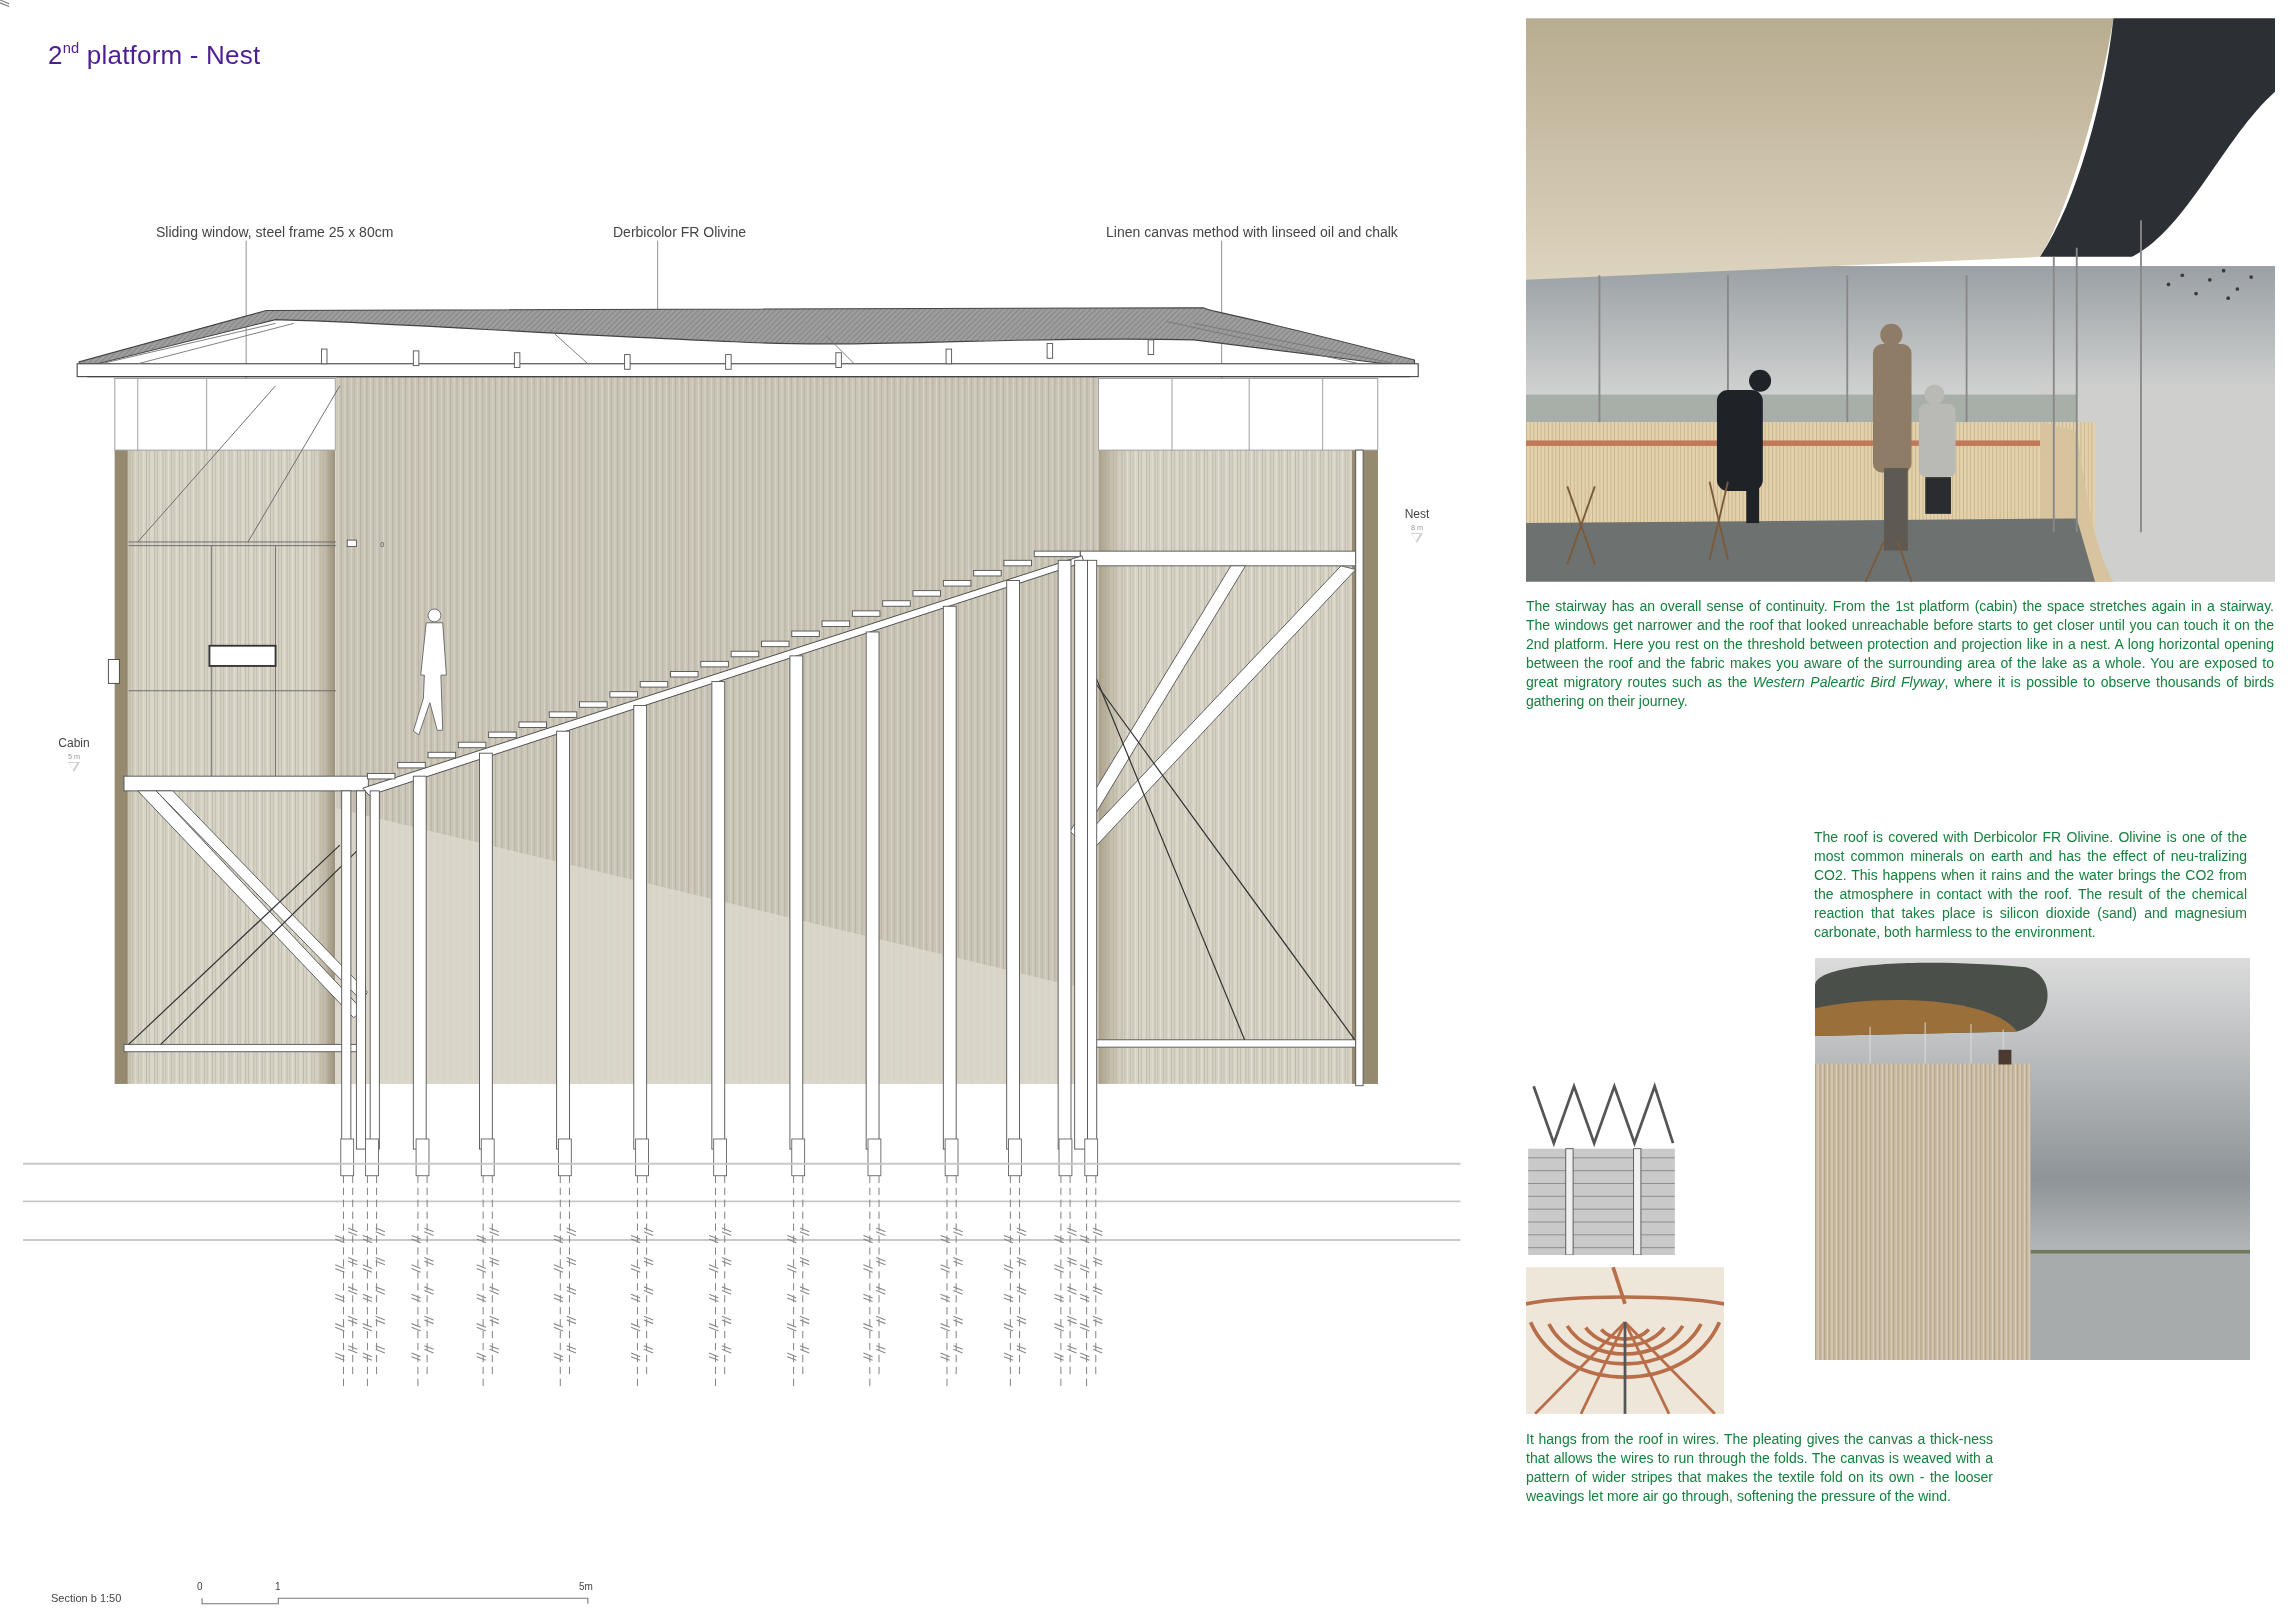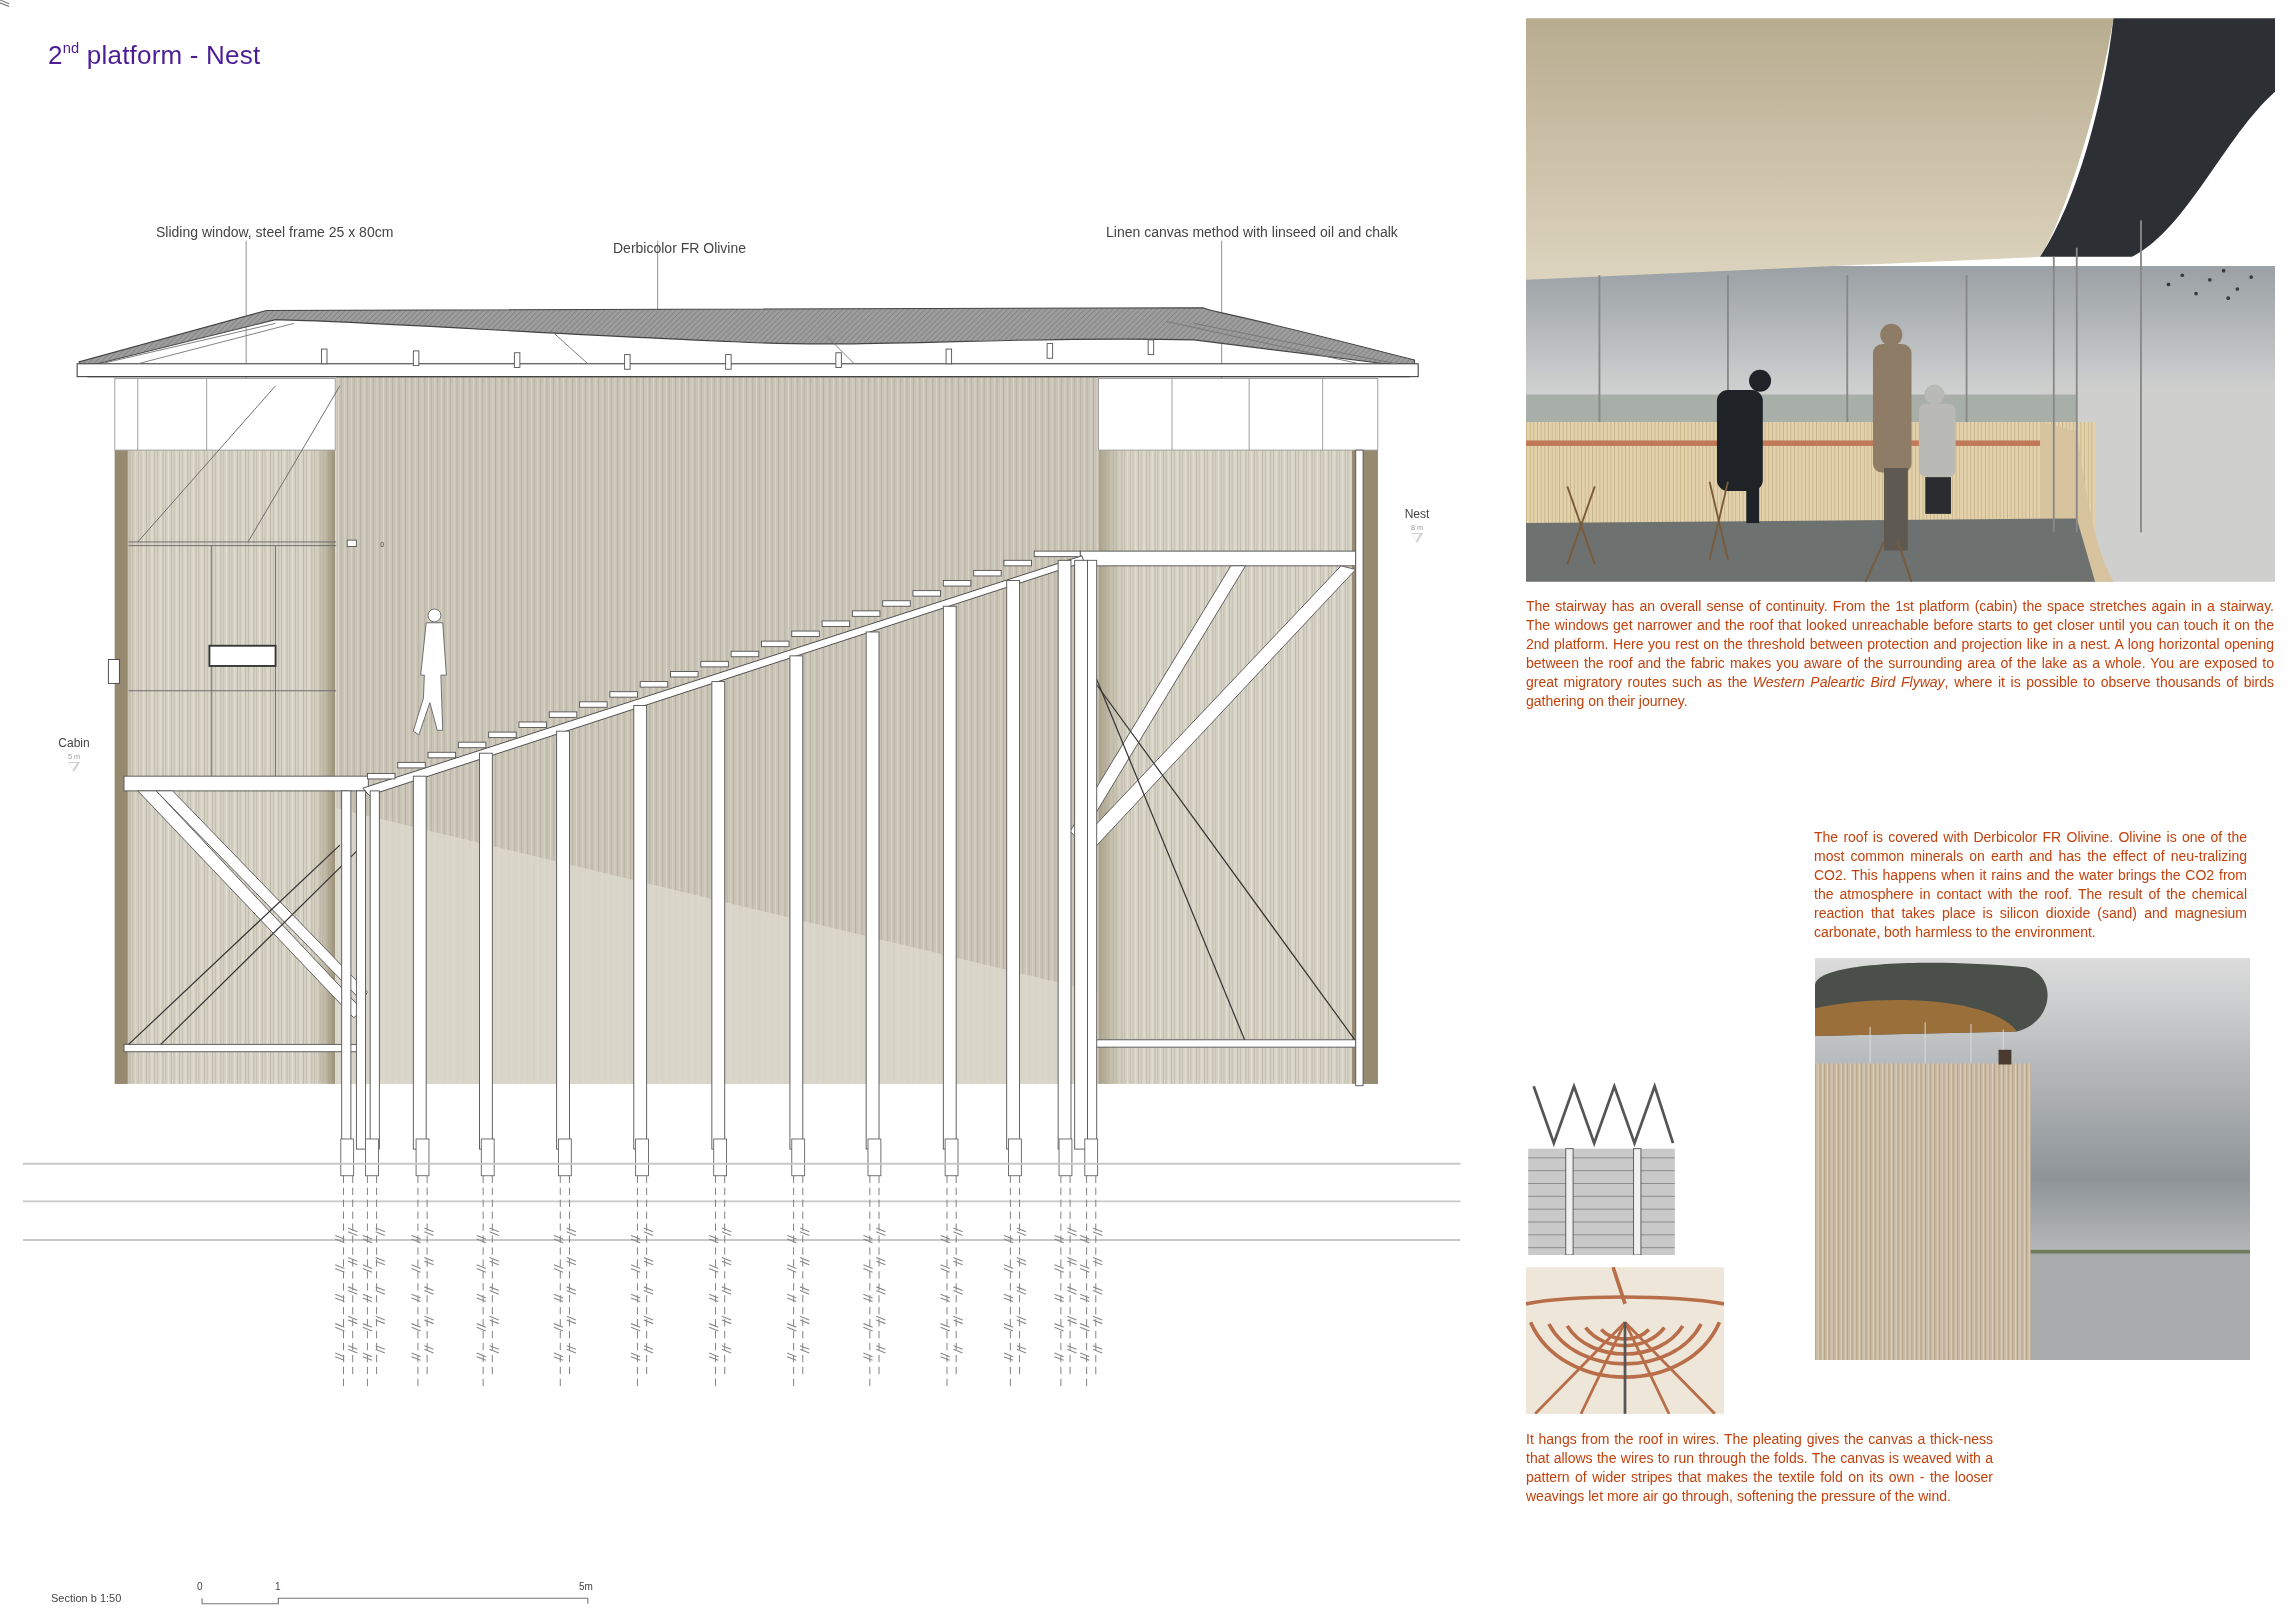--- a/index.html
+++ b/index.html
@@ -6,21 +6,21 @@
   body { width:2296px; height:1624px; position:relative; overflow:hidden;
          font-family:"Liberation Sans", sans-serif; color:#333; }
   .abs { position:absolute; }
   .title { left:48px; top:40px; font-size:26px; color:#4c1d95; letter-spacing:0.2px; }
   .title sup { font-size:14.7px; vertical-align:11px; }
   .lbl { font-size:14px; color:#444; white-space:nowrap; }
   .lvl { font-size:12px; color:#444; text-align:center; }
   .lvl small { display:block; font-size:7.3px; color:#999; margin-top:2px; }
   .lvl .tri { width:0; height:0; margin:0.9px auto 0; border-left:6.4px solid transparent; border-right:6.4px solid transparent; border-top:10px solid #cfcfcf; position:relative; }
   .lvl .tri::after { content:""; position:absolute; left:-4.6px; top:-9.2px; border-left:4.6px solid transparent; border-right:4.6px solid transparent; border-top:7.3px solid #fff; }
-  .para { font-size:14px; line-height:19px; color:#c2410c; text-align:justify; }
+  .para { font-size:14px; line-height:19px; color:#15803d; text-align:justify; }
   .para i { font-style:italic; }
   .photo { overflow:hidden; }
   .scale-lbl { font-size:11px; color:#444; }
   svg text { font-family:"Liberation Sans", sans-serif; }
 </style>
 </head>
 <body>
 
 <div class="abs title"><span>2</span><sup>nd</sup><span> platform - Nest</span></div>
 
@@ -341,21 +341,21 @@
         </g>
   </g>
 
   <g stroke="#777" stroke-width="1.2" fill="none">
     <polyline points="220,1740 220,1746 303,1746 303,1740 640,1740 640,1746"></polyline>
   </g>
 </svg>
 </div>
 
 <div class="abs lbl" style="left:156px;top:224px;">Sliding window, steel frame  25 x 80cm</div>
-<div class="abs lbl" style="left:613px;top:224px;margin-top:16px;">Derbicolor FR Olivine</div>
+<div class="abs lbl" style="left:613px;top:224px;">Derbicolor FR Olivine</div>
 <div class="abs lbl" style="left:1106px;top:224px;">Linen canvas method with linseed oil and chalk</div>
 
 <div class="abs lvl" style="left:51px;top:736px;width:46px;">
   <div>Cabin</div>
   <small>5 m</small>
   <div class="tri"></div>
 </div>
 <div class="abs lvl" style="left:1394px;top:507px;width:46px;">
   <div>Nest</div>
   <small>8 m</small>

